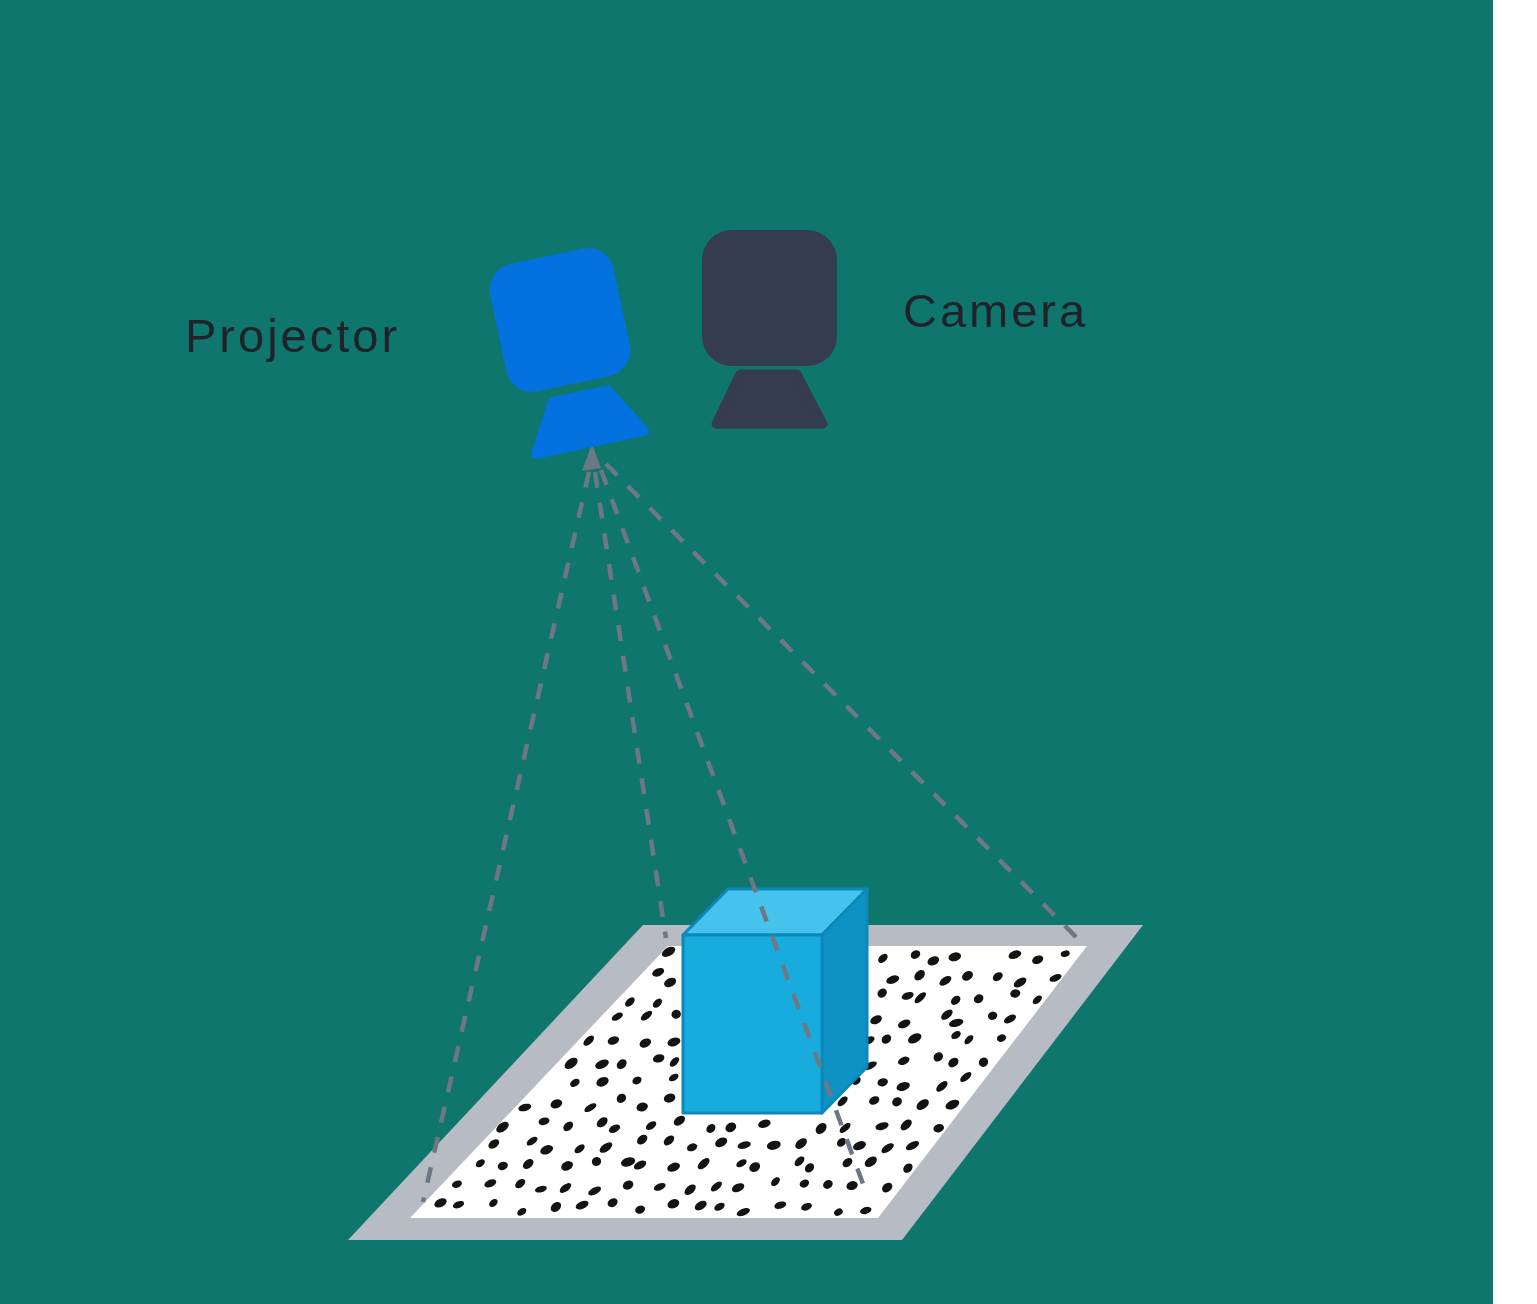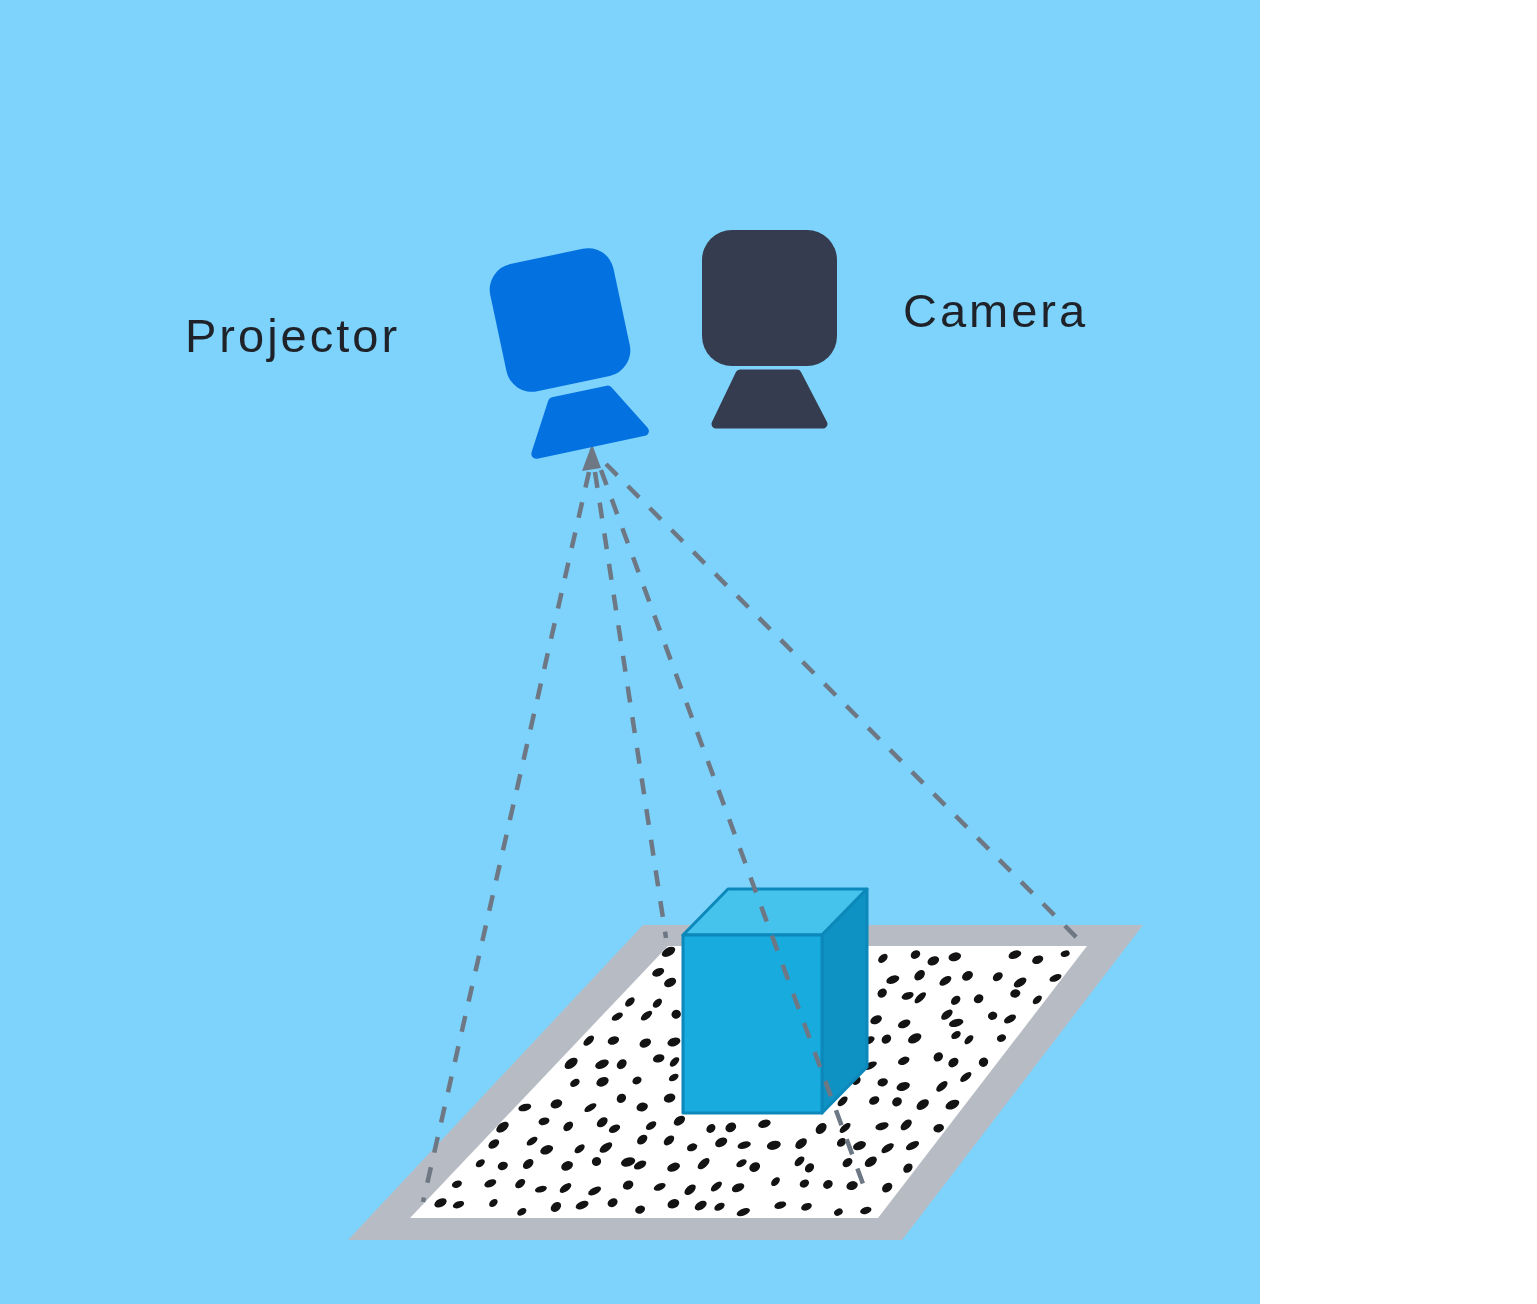--- a/index.html
+++ b/index.html
@@ -1,20 +1,20 @@
 <!DOCTYPE html>
 <html><head>
 <meta charset="utf-8">
 <style>
   html, body { margin: 0; padding: 0; background: #ffffff; }
   .stage {
     position: relative;
-    width: 1260px;
+    width: 1493px;
     height: 1304px;
-    background: #7dd3fc;
+    background: #0f766e;
     overflow: hidden;
     font-family: "Liberation Sans", sans-serif;
   }
   svg { display: block; }
   text.diagram-label {
     font-family: "Liberation Sans", sans-serif;
     font-size: 47px;
     font-weight: 400;
     letter-spacing: 3px;
   }

